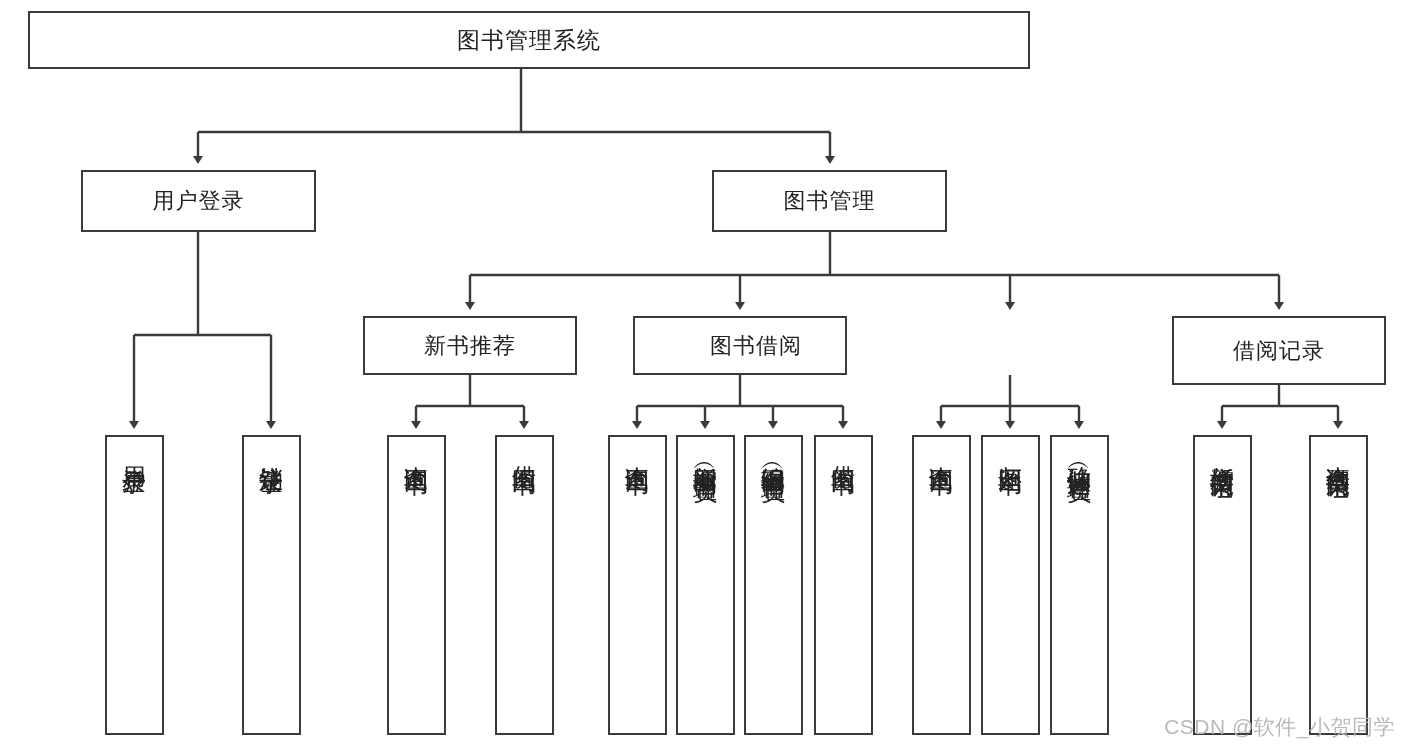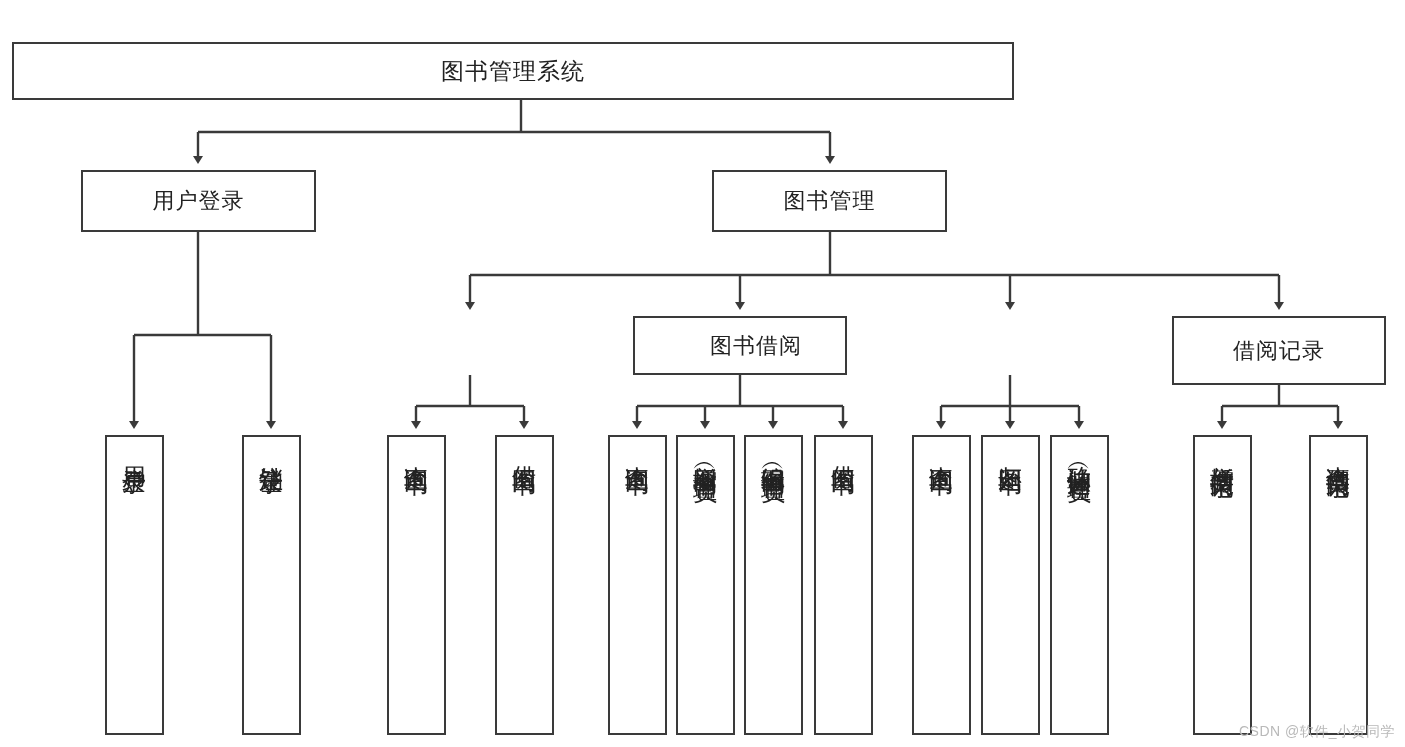--- a/index.html
+++ b/index.html
@@ -44,21 +44,21 @@
     line-height:1.05;
     letter-spacing:2px;
     white-space:normal;
     max-height:284px;
   }
 
   .watermark{
     position:absolute;
     right:10px;
     bottom:6px;
-    font-size:14px;
+    font-size:21px;
     color:#b9b9b9;
     letter-spacing:0.5px;
     white-space:nowrap;
     margin-top:32px;
   }
 </style>
 </head>
 <body>
 
 <div id="diagram">
@@ -106,31 +106,34 @@
       <path d="M1010,406 L1010,425" marker-end="url(#arrow)"></path>
       <path d="M1079,406 L1079,425" marker-end="url(#arrow)"></path>
 
       <path d="M1279,375 L1279,406"></path>
       <path d="M1222,406 L1338,406"></path>
       <path d="M1222,406 L1222,425" marker-end="url(#arrow)"></path>
       <path d="M1338,406 L1338,425" marker-end="url(#arrow)"></path>
     </g>
   </svg>
 
-  <div class="node root" style="left:12px;top:11px;width:1002px;height:58px;margin-top:31px;">
+  <div class="node root" style="left:28px;top:11px;width:1002px;height:58px;">
     <span class="label">图书管理系统</span>
   </div>
 
   <div class="node" style="left:81px;top:170px;width:235px;height:62px;">
     <span class="label">用户登录</span>
   </div>
   <div class="node" style="left:712px;top:170px;width:235px;height:62px;">
     <span class="label">图书管理</span>
   </div>
 
+  <div class="node" style="left:363px;top:316px;width:214px;height:59px;">
+    <span class="label">新书推荐</span>
+  </div>
   <div class="node" style="left:633px;top:316px;width:214px;height:59px;padding-left:32px;">
     <span class="label">图书借阅</span>
   </div>
   <div class="node" style="left:1172px;top:316px;width:214px;height:69px;">
     <span class="label">借阅记录</span>
   </div>
 
   <div class="node leaf" style="left:105px;top:435px;width:59px;height:300px;">
     <span class="label">用户登录</span>
   </div>

